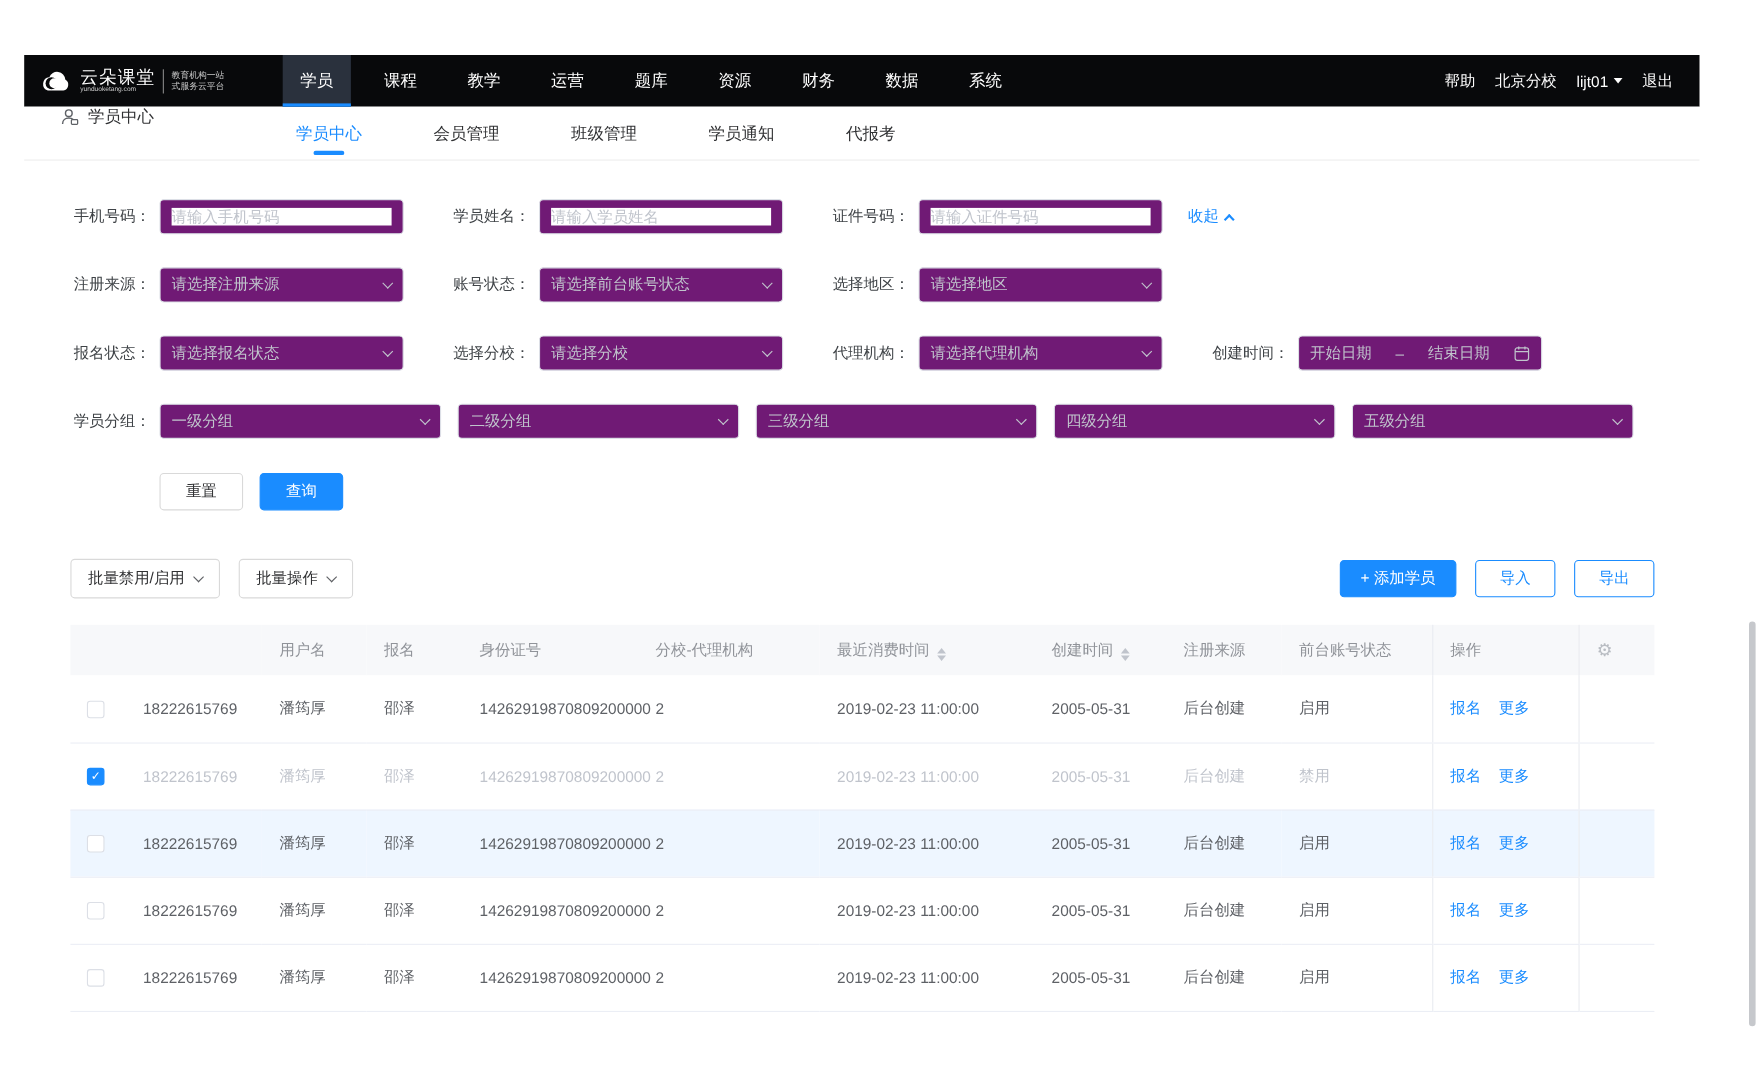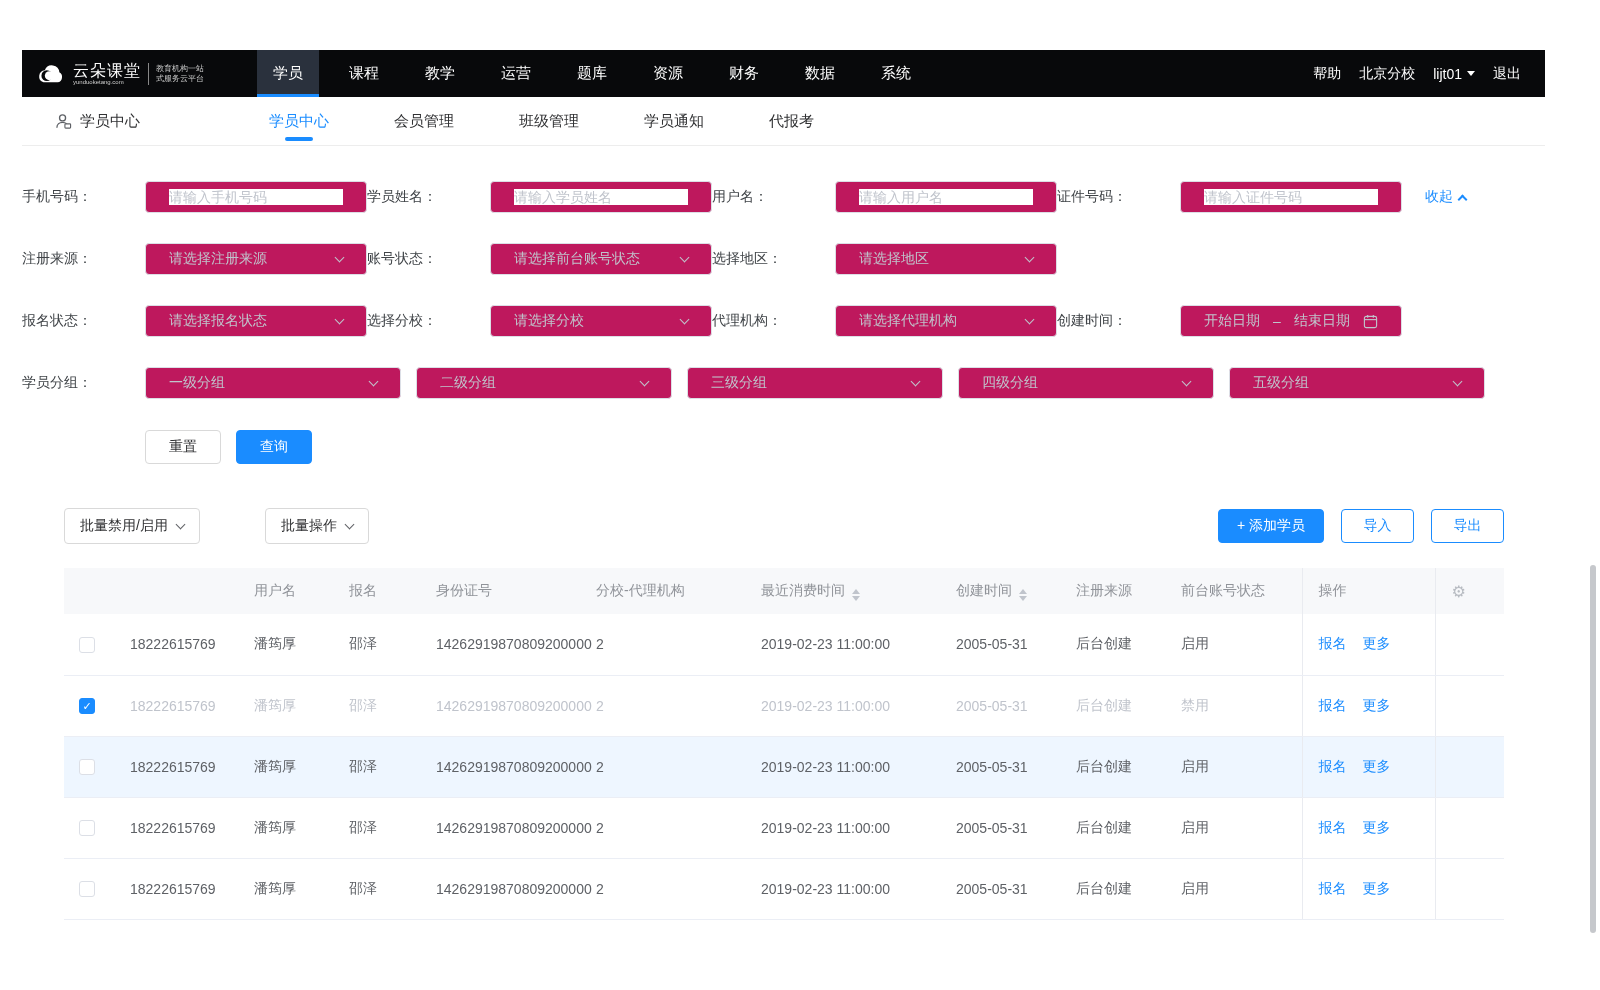--- a/index.html
+++ b/index.html
@@ -16,50 +16,50 @@
   .logo-divider { width: 1px; height: 22px; background: #888; margin: 0 7px; }
   .logo-tagline { font-size: 8px; color: #c9c9c9; line-height: 10px; }
   .topmenu { display: flex; align-items: stretch; }
   .topmenu-item { padding: 0 16px; margin: 0 7px; display: flex; align-items: center; font-size: 15px; cursor: pointer; position: relative; }
   .topmenu-item.active { background: #2a313d; border-bottom: 3px solid #1a8cff; padding-top: 3px; }
   .topnav-right { margin-left: auto; display: flex; align-items: center; gap: 18px; padding-right: 24px; font-size: 14px; }
   .topnav-right .item { display: flex; align-items: center; gap: 5px; cursor: pointer; }
   .caret-down-white { width: 0; height: 0; border-left: 4px solid transparent; border-right: 4px solid transparent; border-top: 5px solid #fff; display: inline-block; }
 
   
-  .subnav { height: 49px; background: #fff; border-bottom: 1px solid #ededed; display: flex; align-items: center; font-family: Liberation Serif, serif; }
+  .subnav { height: 49px; background: #fff; border-bottom: 1px solid #ededed; display: flex; align-items: flex-start; font-family: Liberation Serif, serif; }
   .section-title { margin-left: 33px; display: flex; align-items: center; gap: 8px; font-size: 15px; color: #303133; width: 160px; }
   .subtabs { display: flex; margin-left: 36px; height: 100%; }
   .subtab { position: relative; display: flex; align-items: center; padding: 0 18px; margin-right: 29px; font-size: 15px; color: #303133; cursor: pointer; }
   .subtab.active { color: #1a8cff; }
   .subtab.active::after { content: ""; position: absolute; left: 50%; transform: translateX(-50%); bottom: 4px; width: 28px; height: 4px; border-radius: 2px; background: #1a8cff; }
 
   
   .filters { margin-top: 35px; }
   .f-row { display: flex; align-items: center; height: 32px; margin-bottom: 30px; }
   .f-col { width: 345px; display: flex; align-items: center; flex: 0 0 auto; }
-  .f-label { width: 115px; font-size: 14px; color: #3f4347; flex: 0 0 auto; }
-  .box { margin-left: 8px; width: 256px; height: 32px; border: 1px solid #dcdfe6; border-radius: 4px; background: #be185d; display: flex; align-items: center; padding: 0 23px; font-size: 14px; color: #c0c4cc; }
+  .f-label { width: 115px; text-align: right; font-size: 14px; color: #3f4347; flex: 0 0 auto; }
+  .box { margin-left: 8px; width: 256px; height: 32px; border: 1px solid #dcdfe6; border-radius: 4px; background: #701a75; display: flex; align-items: center; padding: 0 10px; font-size: 14px; color: #c0c4cc; }
   .box input { border: none; outline: none; width: 100%; font-size: 14px; color: #606266; font-family: inherit; }
   .box input::placeholder { color: #c0c4cc; }
   .select .ph { flex: 1; white-space: nowrap; overflow: hidden; }
   .chev { width: 7px; height: 7px; border-right: 1px solid #c0c4cc; border-bottom: 1px solid #c0c4cc; transform: rotate(45deg); margin-top: -4px; flex: 0 0 auto; }
   .chev-dark { border-color: #606266; }
   .chev-up-blue { width: 7px; height: 7px; border-right: 2px solid #1a8cff; border-bottom: 2px solid #1a8cff; transform: rotate(225deg); margin-top: 4px; }
   .daterange { justify-content: space-between; }
   .daterange .t { white-space: nowrap; }
   .collapse-link { margin-left: 23px; display: flex; align-items: center; gap: 6px; color: #1a8cff; font-size: 14px; cursor: pointer; }
   .group-select { margin-right: 15px; margin-left: 0; }
   .group-select:first-of-type { margin-left: 8px; }
   .btn-row { margin-left: 123px; display: flex; gap: 15px; margin-top: 31px; }
   .btn { height: 34px; min-width: 76px; padding: 0 18px; border-radius: 4px; border: 1px solid #d9d9d9; background: #fff; color: #303133; font-size: 14px; display: flex; align-items: center; justify-content: center; cursor: pointer; }
   .btn-primary { background: #1a8cff; border-color: #1a8cff; color: #fff; }
 
   
-  .toolbar { margin-top: 44px; margin-left: 42px; width: 1440px; display: flex; align-items: center; gap: 48px; }
+  .toolbar { margin-top: 44px; margin-left: 42px; width: 1440px; display: flex; align-items: center; }
   .tb-btn { height: 36px; padding: 0 15px; border: 1px solid #d9d9d9; border-radius: 4px; background: #fff; font-size: 14px; color: #303133; display: flex; align-items: center; gap: 9px; margin-right: 17px; cursor: pointer; }
   .tb-right { margin-left: auto; display: flex; gap: 17px; padding-left: 32px; }
   .tb-right .btn { min-width: 73px; height: 34px; }
   .btn-outline-blue { border: 1px solid #1a8cff; color: #1a8cff; }
 
   
   .table-wrap { position: relative; margin-top: 24px; margin-left: 42px; width: 1440px; }
   table { width: 1440px; border-collapse: collapse; table-layout: fixed; }
   th { height: 46px; background: #f7f8fa; font-weight: normal; font-size: 14px; color: #909399; text-align: left; padding-left: 16px; }
   td { height: 61px; font-size: 14px; color: #5e6166; padding-left: 16px; border-bottom: 1px solid #ebeef5; background: #fff; }
@@ -154,26 +154,20 @@
         <div class="f-col">
           <label class="f-label">手机号码：</label>
           <div class="box">
             <input placeholder="请输入手机号码" style="">
           </div>
         </div>
         <div class="f-col">
           <label class="f-label">学员姓名：</label>
           <div class="box">
             <input placeholder="请输入学员姓名" style="">
-          </div>
-        </div>
-        <div class="f-col">
-          <label class="f-label">用户名：</label>
-          <div class="box">
-            <input placeholder="请输入用户名" style="">
           </div>
         </div>
         <div class="f-col">
           <label class="f-label">证件号码：</label>
           <div class="box">
             <input placeholder="请输入证件号码" style="">
           </div>
         </div>
         <div class="collapse-link">
           <span>收起</span>

